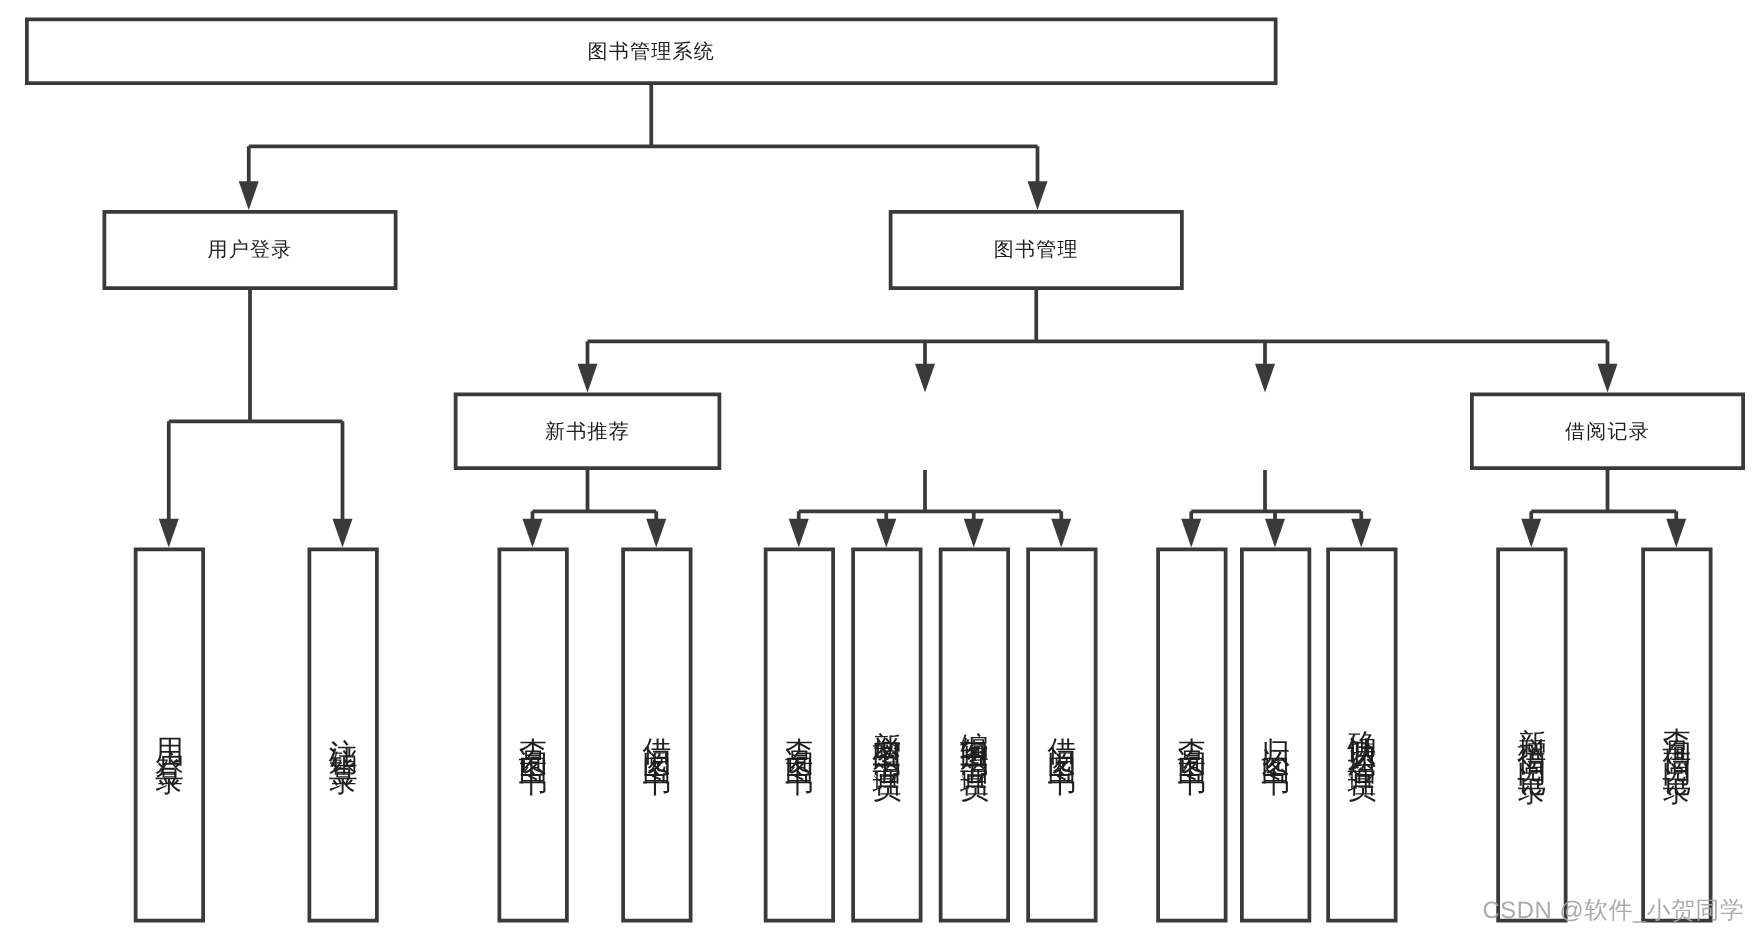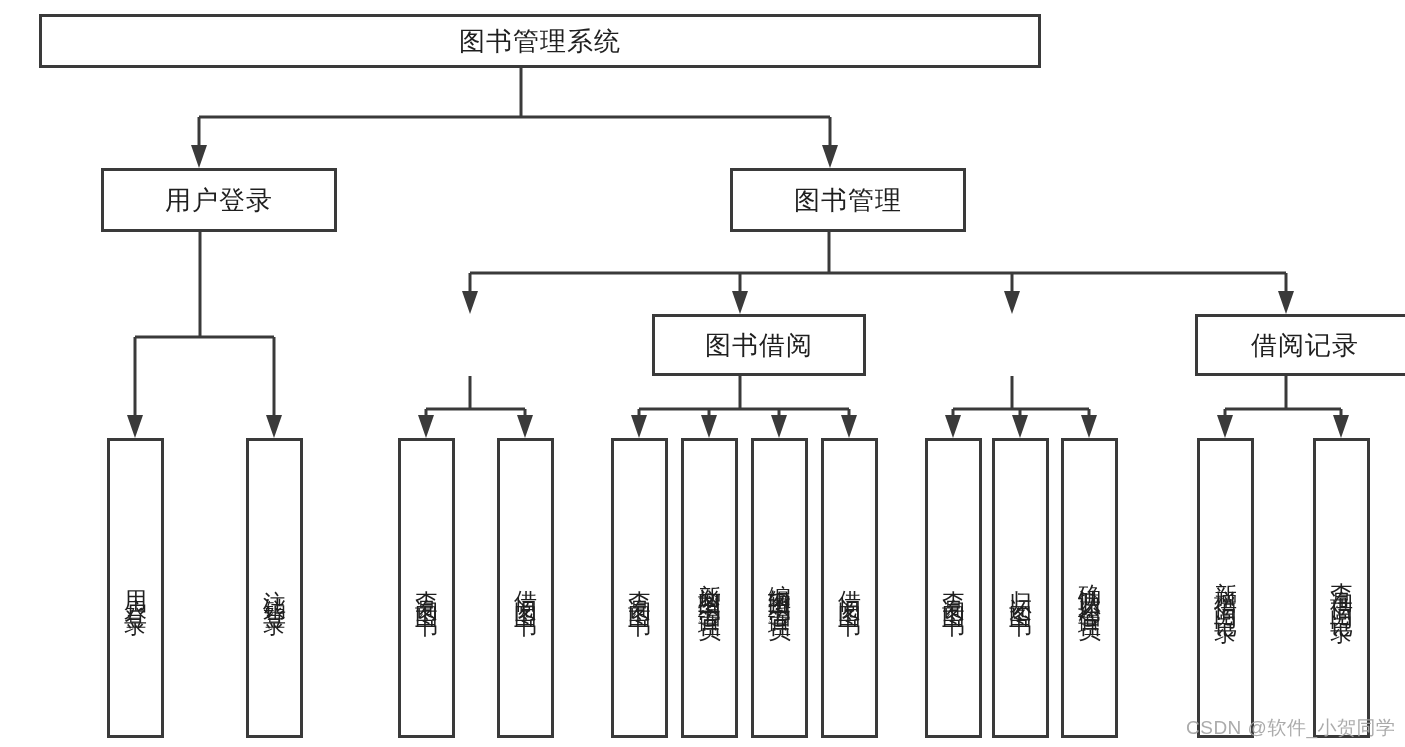--- a/index.html
+++ b/index.html
@@ -14,21 +14,21 @@
   .connectors{position:absolute;left:0;top:0;z-index:0;}
   .node{
     position:absolute;
     box-sizing:border-box;
     background:#ffffff;
     border:3px solid #3a3a3a;
     display:grid;
     place-items:center;
     z-index:1;
   }
-  .hnode{font-size:26px;letter-spacing:1px;white-space:nowrap;margin-left:19px;}
+  .hnode{font-size:16px;letter-spacing:1px;white-space:nowrap;}
   .root{left:20px;top:14px;width:1002px;height:54px;}
   .n-user-login{left:82px;top:168px;width:236px;height:64px;}
   .n-book-mgmt{left:711px;top:168px;width:236px;height:64px;font-family:Liberation Mono, monospace;}
   .l3{top:314px;height:62px;}
   .n-new-book{left:363px;width:214px;}
   .n-book-borrow{left:633px;width:214px;}
   .n-current-borrow{left:903px;width:218px;}
   .n-borrow-records{left:1176px;width:220px;}
   .vnode{top:438px;height:300px;width:57px;}
   .vnode span{
@@ -124,21 +124,21 @@
       <polygon points="1225,438 1217,415 1233,415"></polygon>
       <polygon points="1341,438 1333,415 1349,415"></polygon>
     </g>
   </svg>
 
   <div class="node hnode root">图书管理系统</div>
 
   <div class="node hnode n-user-login">用户登录</div>
   <div class="node hnode n-book-mgmt">图书管理</div>
 
-  <div class="node hnode l3 n-book-borrow">图书借阅</div>
+  <div class="node hnode l3 n-new-book">新书推荐</div>
   <div class="node hnode l3 n-borrow-records">借阅记录</div>
 
   <div class="node vnode v1">
     <span>用户登录</span>
   </div>
   <div class="node vnode v2">
     <span>注销登录</span>
   </div>
   <div class="node vnode v3">
     <span>查询图书</span>

